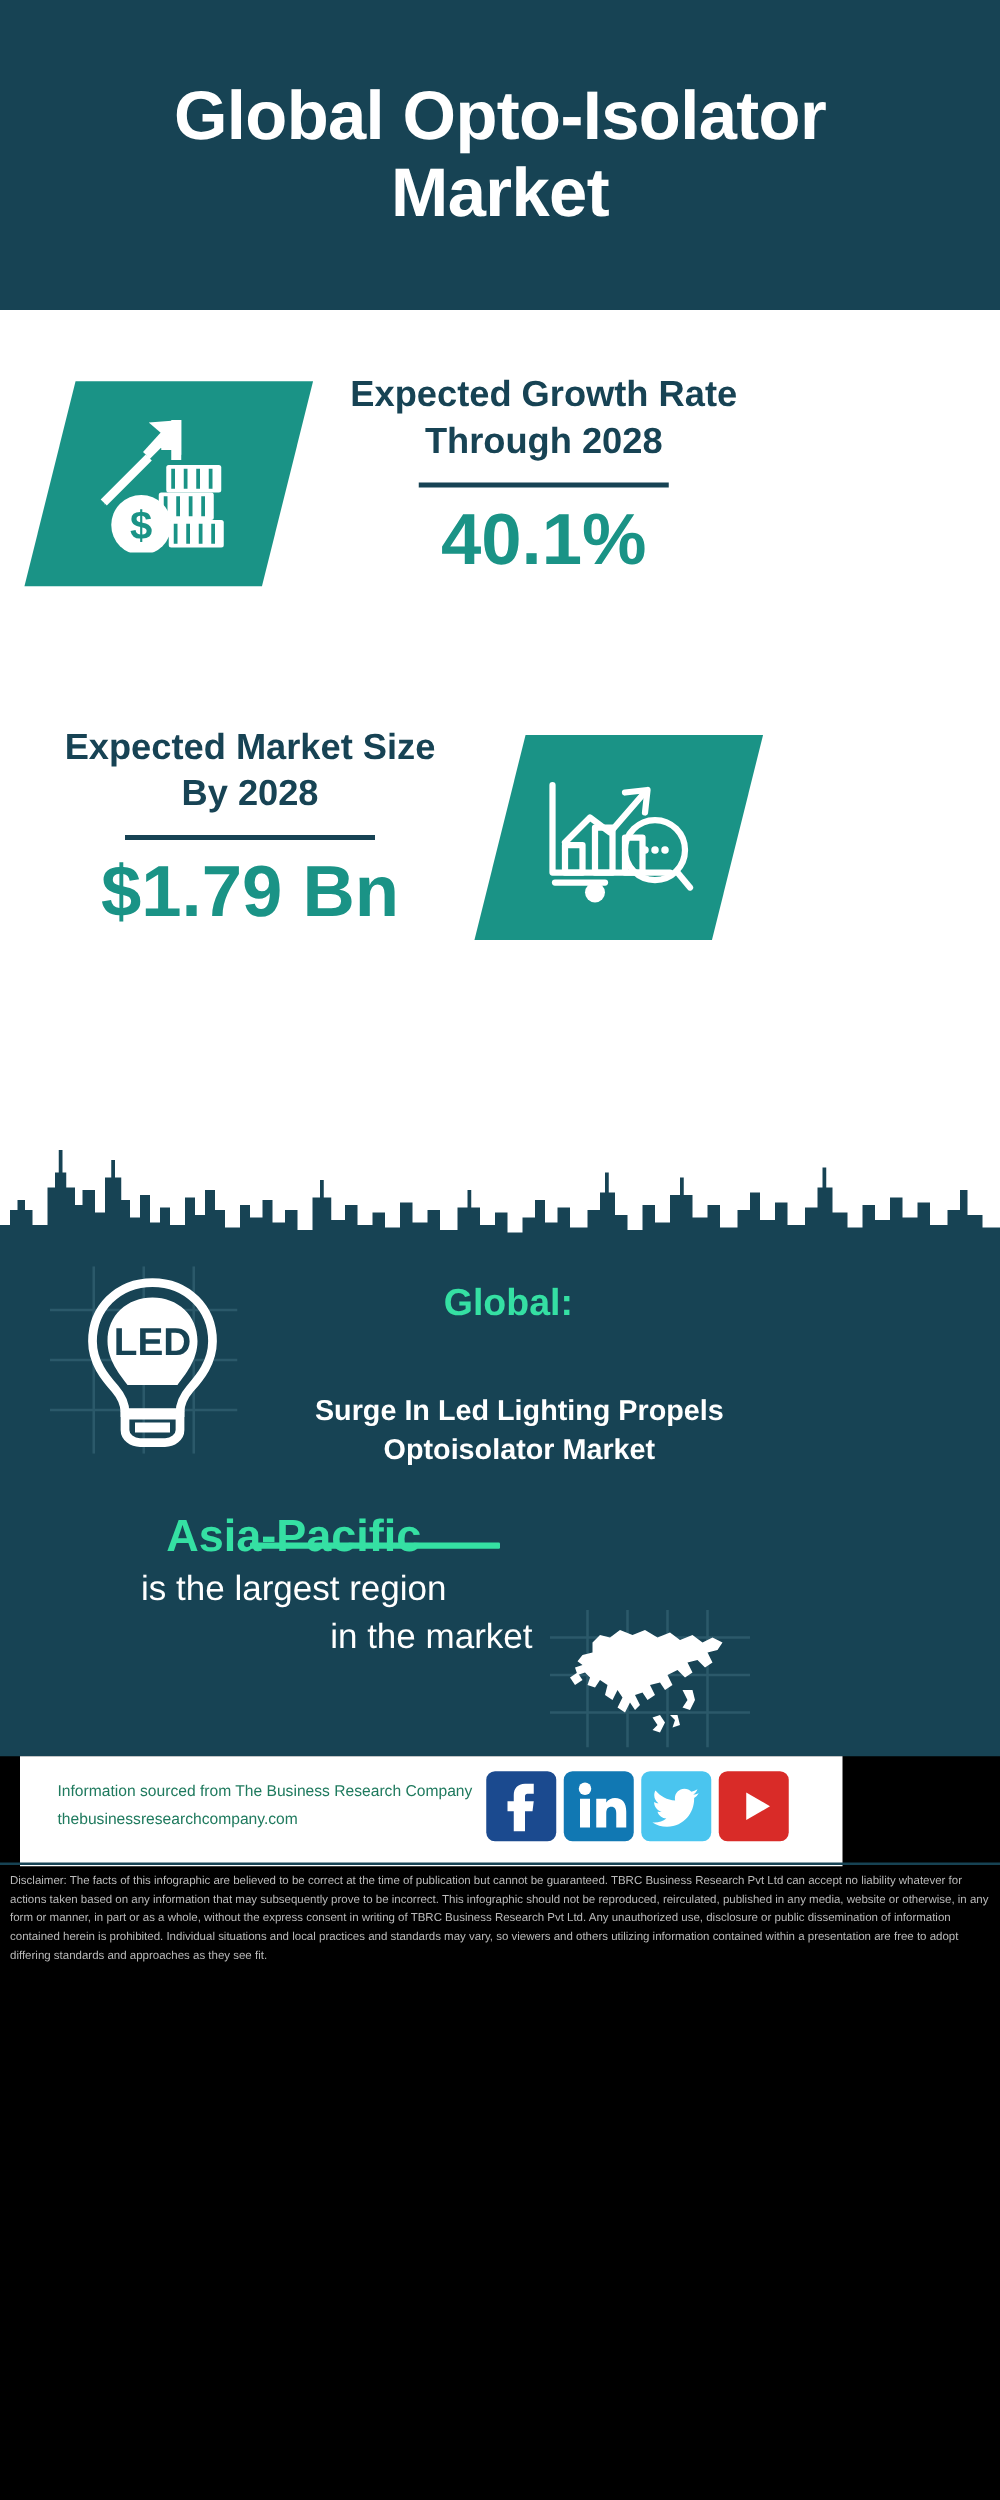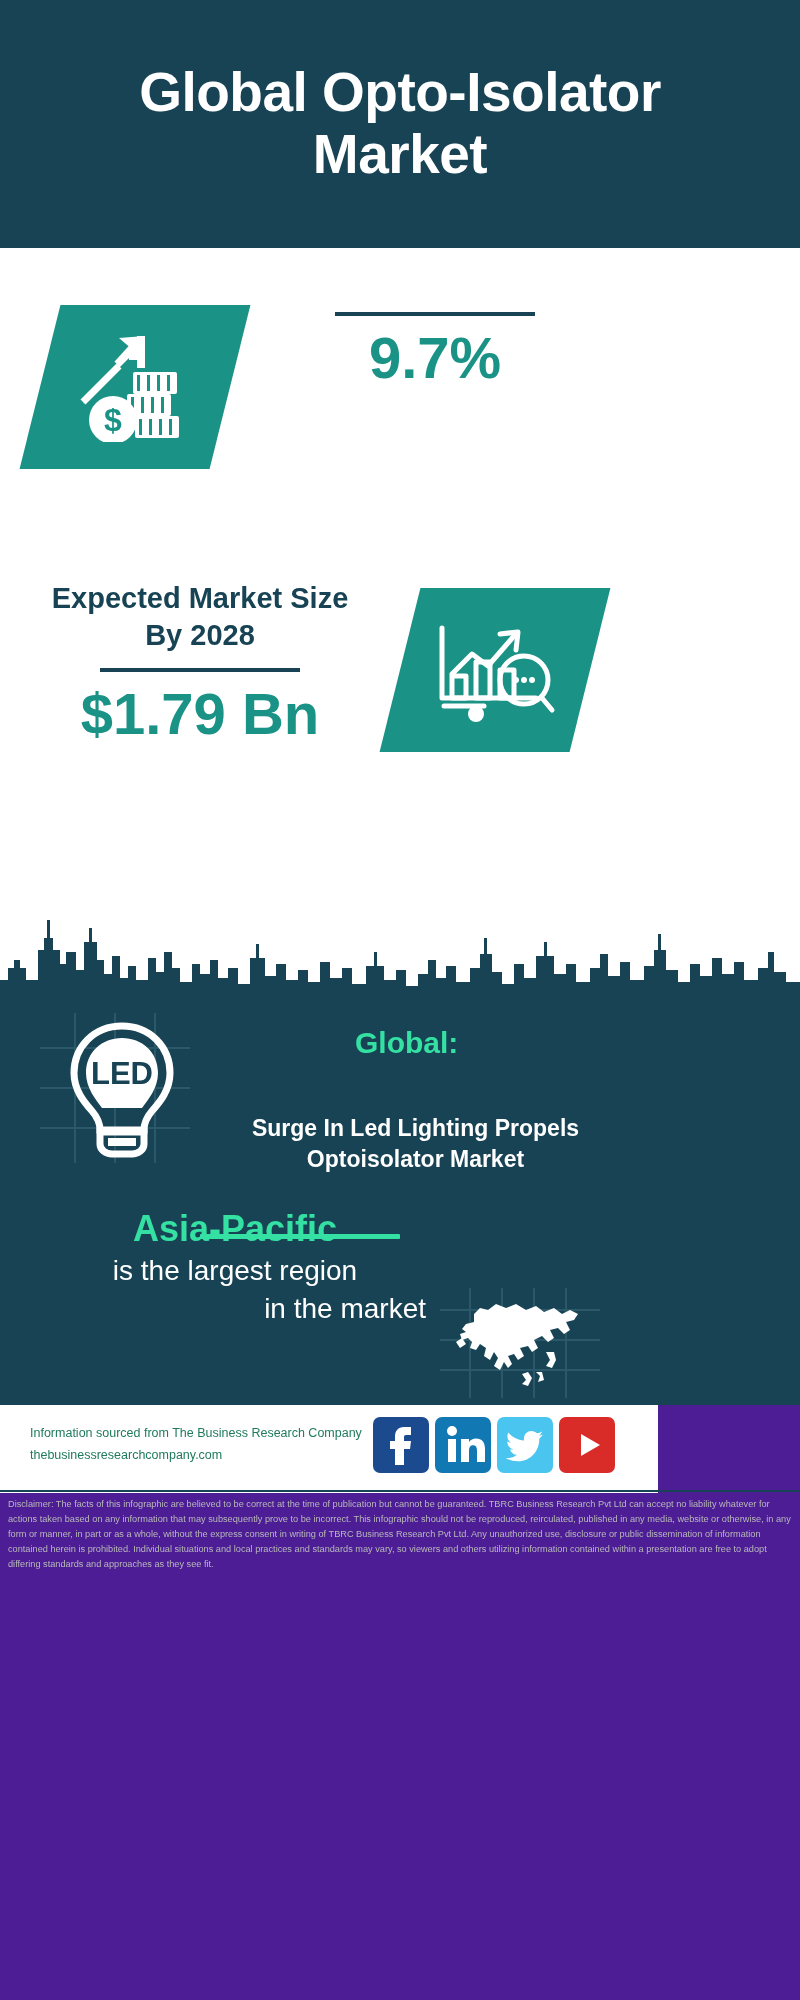--- a/index.html
+++ b/index.html
@@ -3,21 +3,21 @@
 <meta charset="utf-8">
 <style>
   * { box-sizing: border-box; margin: 0; padding: 0; }
   body {
     width: 800px; height: 2000px;
     font-family: "Liberation Sans", sans-serif;
     background: #ffffff;
     overflow: hidden;
     position: relative;
   }
-  .page { width: 800px; height: 2000px; position: relative; background: #4c1d95; }
+  .page { width: 800px; height: 2000px; position: relative; background: #000000; }
 
   
   .header {
     position: absolute; top: 0; left: 0;
     width: 800px; height: 248px;
     background: #174354;
     display: flex; align-items: center; justify-content: center;
   }
   .header h1 {
     color: #ffffff;
@@ -89,21 +89,21 @@
     position: absolute; color: #35e0a3; text-align: center;
     font-size: 36px; font-weight: bold; font-stretch: condensed;
   }
   .region-body {
     position: absolute; color: #ffffff; text-align: center;
     font-size: 28px; line-height: 1.36; font-stretch: condensed;
   }
 
   
   .footer {
-    position: absolute; top: 1405px; left: 0; width: 658px; height: 88px; background:#fff;
+    position: absolute; top: 1405px; left: 16px; width: 658px; height: 88px; background:#fff;
   }
   .src-text {
     position: absolute; left: 30px; top: 18px;
     color: #1f7a5e; font-size: 12.5px; line-height: 1.75;
   }
   .social { position: absolute; top: 12px; width: 56px; height: 56px; border-radius: 7px; }
   .sep { position: absolute; left: 0; top: 1490px; width: 800px; height: 2px; background: #174354; }
 
   .disclaimer {
     position: absolute; left: 8px; top: 1497px; width: 788px;
@@ -144,22 +144,23 @@
           <rect x="74" y="87" width="3" height="16" fill="#1a9386"></rect>
           <rect x="84" y="87" width="3" height="16" fill="#1a9386"></rect>
           <rect x="94" y="87" width="3" height="16" fill="#1a9386"></rect>
           <circle cx="38" cy="88" r="24"></circle>
           <text x="38" y="99" font-size="32" font-weight="bold" text-anchor="middle" fill="#1a9386" font-family="Liberation Sans, sans-serif">$</text>
         </g>
       </svg>
     </div>
 
     <div class="stat-block" style="left:270px; top:50px; width:330px;">
+      <div class="stat-title">Expected Growth Rate Through 2028</div>
       <div class="stat-rule" style="width:200px;"></div>
-      <div class="stat-value">9.7%</div>
+      <div class="stat-value">40.1%</div>
     </div>
 
     <div class="stat-block" style="left:35px; top:316px; width:330px;margin-top:16px;">
       <div class="stat-title">Expected Market Size By 2028</div>
       <div class="stat-rule" style="width:200px;"></div>
       <div class="stat-value">$1.79 Bn</div>
     </div>
 
     <div class="para" style="left:400px; top:340px; width:190px; height:164px;">
       <svg width="126" height="112" viewBox="0 0 126 112">

